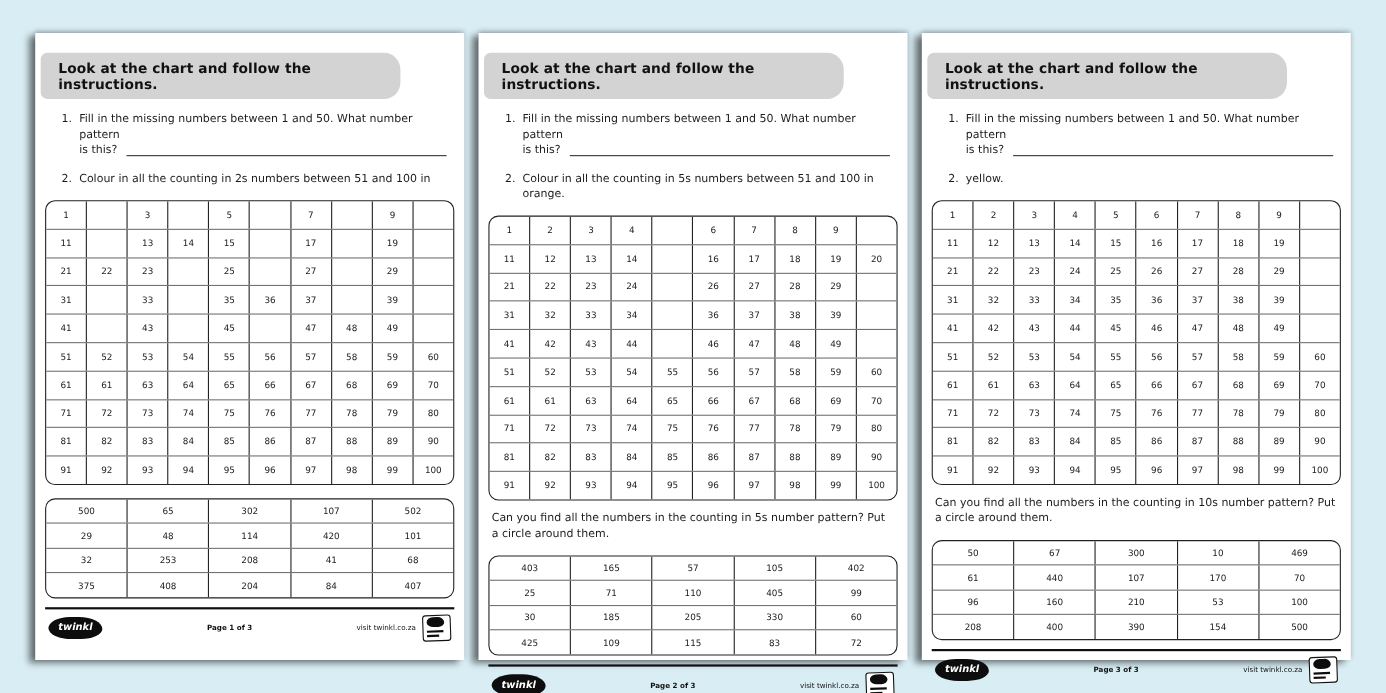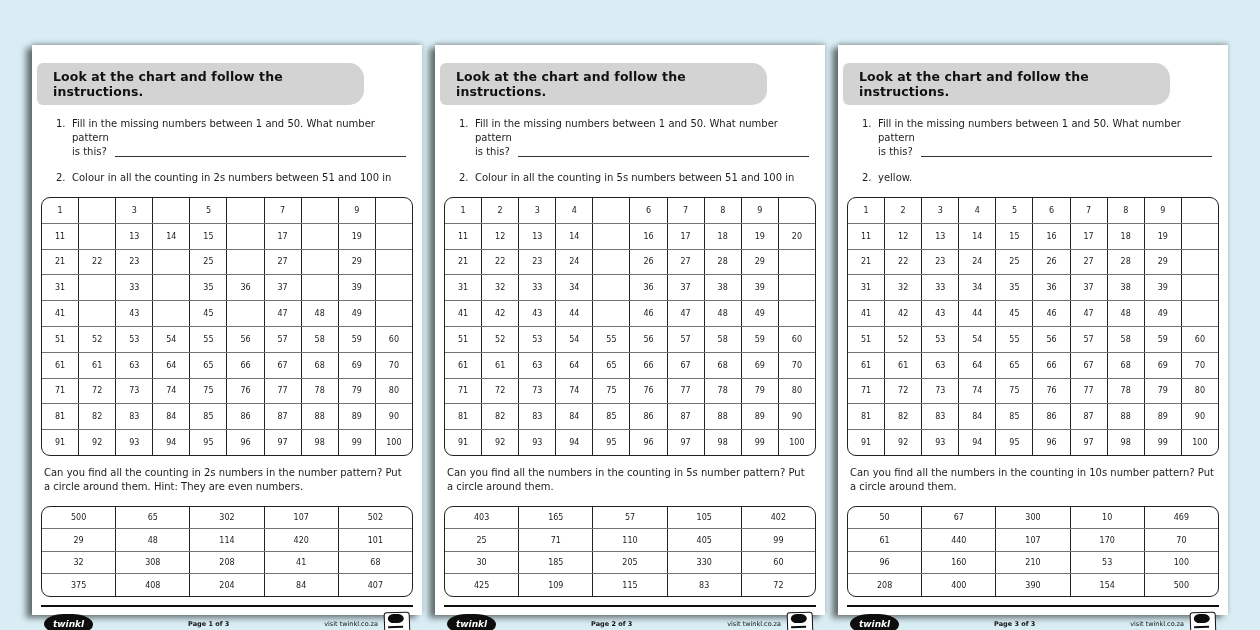--- a/index.html
+++ b/index.html
@@ -5,21 +5,21 @@
   html,body{margin:0;padding:0;}
   body{
     width:1260px;height:630px;
     background:#d8edf4;
     font-family:"DejaVu Sans",sans-serif;
     overflow:hidden;
   }
   .canvas{
     width:1260px;height:630px;
     display:flex;justify-content:center;gap:13px;
-    padding-top:30px;box-sizing:border-box;align-items:center;
+    padding-top:30px;box-sizing:border-box;
   }
   .page{
     width:390px;height:570px;
     background:#ffffff;
     box-shadow:-6px 3px 6px rgba(20,20,20,0.55), 0 -2px 4px rgba(20,20,20,0.25);
     color:#1c1c1c;
     position:relative;
     flex-shrink:0;
   }
   .banner{
@@ -246,42 +246,38 @@
           <div class="gcell">93</div>
           <div class="gcell">94</div>
           <div class="gcell">95</div>
           <div class="gcell">96</div>
           <div class="gcell">97</div>
           <div class="gcell">98</div>
           <div class="gcell">99</div>
           <div class="gcell">100</div>
         </div>
       </div>
-    <div class="bottomq">
-      <div>Can you find all the counting in 2s numbers in the number pattern? Put</div>
-      <div>a circle around them. Hint: They are even numbers.</div>
-    </div>
     <div class="grid grid-small">
         <div class="grow">
           <div class="gcell">500</div>
           <div class="gcell">65</div>
           <div class="gcell">302</div>
           <div class="gcell">107</div>
           <div class="gcell">502</div>
         </div>
         <div class="grow">
           <div class="gcell">29</div>
           <div class="gcell">48</div>
           <div class="gcell">114</div>
           <div class="gcell">420</div>
           <div class="gcell">101</div>
         </div>
         <div class="grow">
           <div class="gcell">32</div>
-          <div class="gcell">308</div>
+          <div class="gcell">253</div>
           <div class="gcell">208</div>
           <div class="gcell">41</div>
           <div class="gcell">68</div>
         </div>
         <div class="grow">
           <div class="gcell">375</div>
           <div class="gcell">408</div>
           <div class="gcell">204</div>
           <div class="gcell">84</div>
           <div class="gcell">407</div>
@@ -311,20 +307,21 @@
         <div class="fillline">
           <span>is this?</span>
           <span class="uline"></span>
         </div>
       </div>
     </div>
     <div class="q">
       <div class="qnum">2.</div>
       <div class="qbody">
         <div>Colour in all the counting in 5s numbers between 51 and 100 in</div>
+        <div>orange.</div>
       </div>
     </div>
     <div class="grid grid-100">
         <div class="grow">
           <div class="gcell">1</div>
           <div class="gcell">2</div>
           <div class="gcell">3</div>
           <div class="gcell">4</div>
           <div class="gcell"></div>
           <div class="gcell">6</div>

